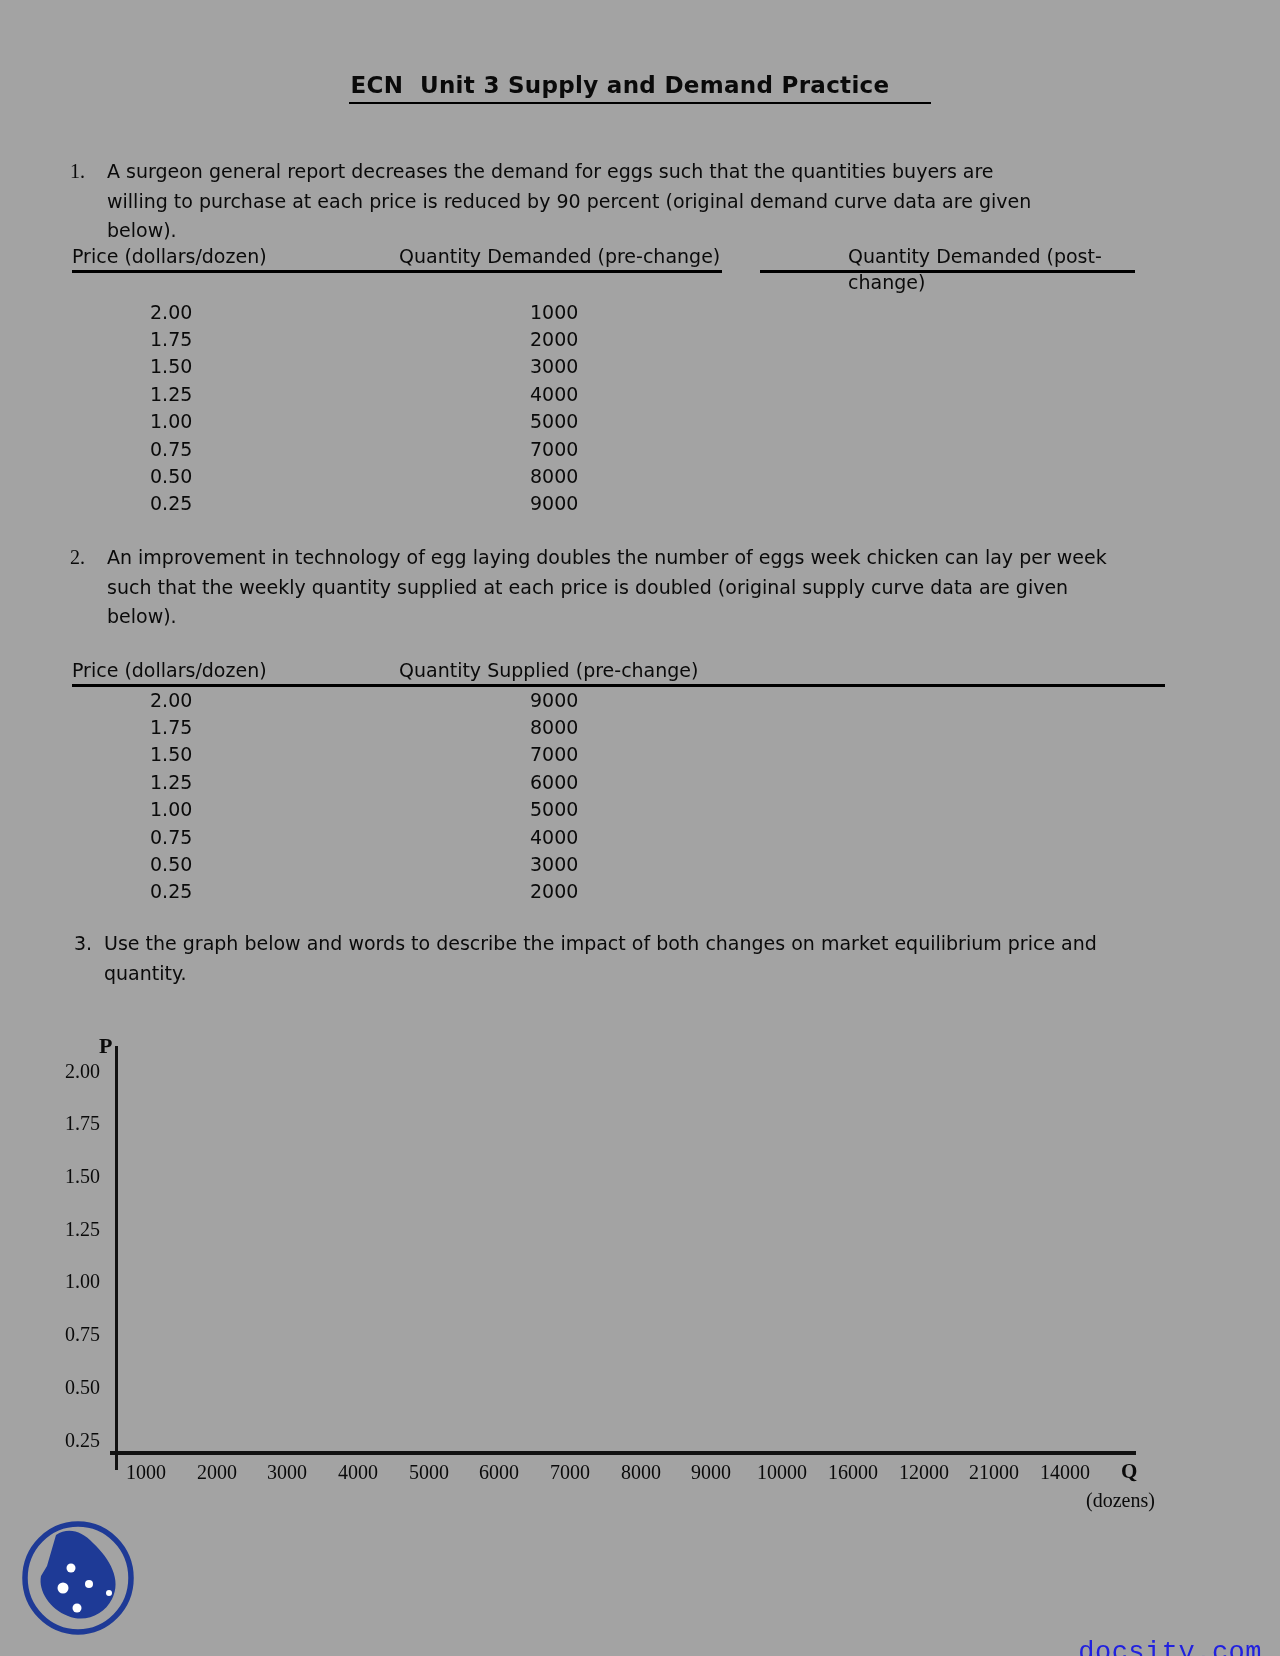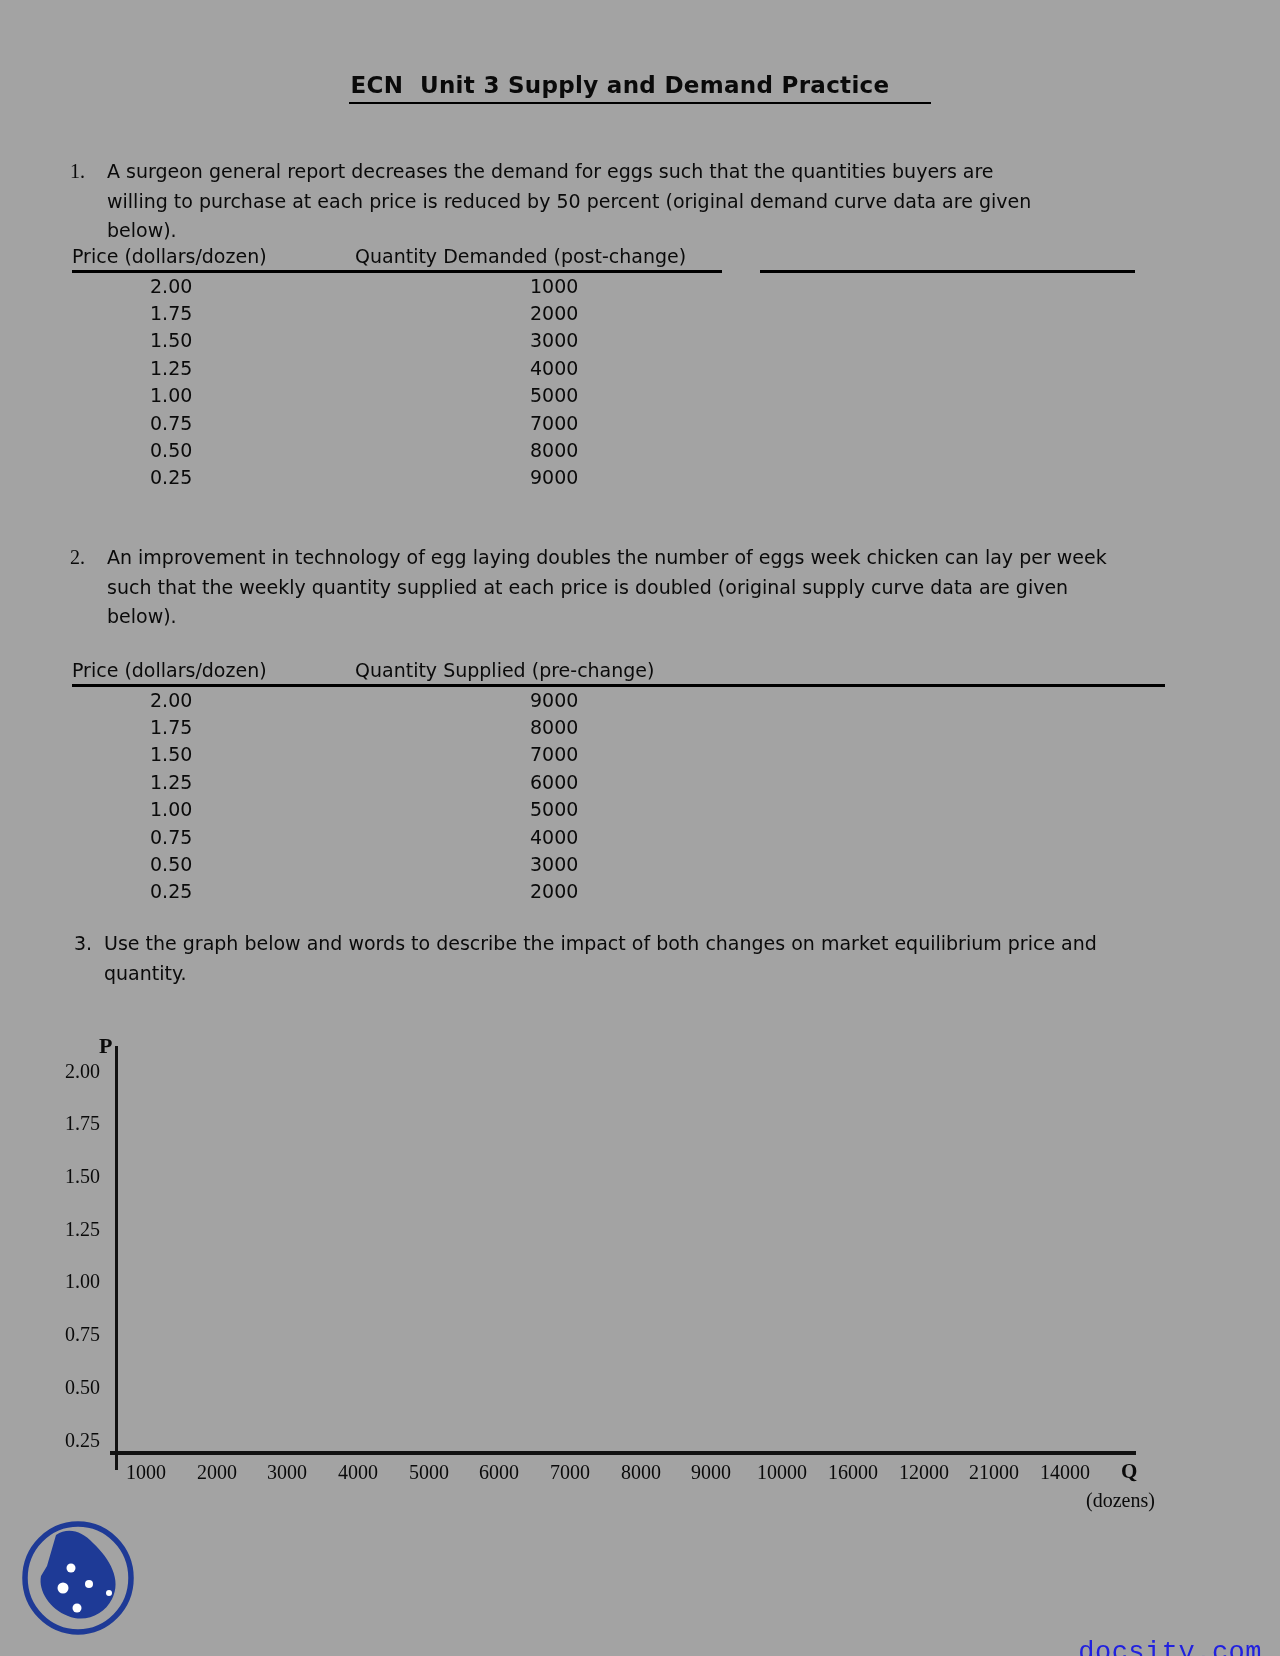--- a/index.html
+++ b/index.html
@@ -23,21 +23,21 @@
   .q3 { top:929px; left:74px; width:1110px; }
   .qnum { flex:0 0 37px; }
   .q3 .qnum { flex:0 0 30px; }
   .qnum.serif { font-size:20px; }
   .qtext { flex:1; }
 
   
   .wtable { position:absolute; left:72px; font-size:19px; }
   .t-demand { top:243px; width:1063px; }
   .t-supply { top:657px; width:1093px; }
-  .t-head { display:grid; line-height:26px; }
+  .t-head { display:grid; line-height:26px;gap:44px; }
   .t-demand .t-head { grid-template-columns:283px 405px auto; }
   .t-supply .t-head { grid-template-columns:283px 430px auto; }
   .u { position:absolute; height:2.5px; background:#000; top:27px; }
   .u-demand-1 { left:0; width:650px; }
   .u-demand-2 { left:688px; width:375px; }
   .u-supply { left:0; width:1093px; }
   .t-body { margin-top:3px; }
   .t-row { display:grid; height:27.4px; align-items:center; }
   .t-demand .t-row { grid-template-columns:283px 405px auto; }
   .t-supply .t-row { grid-template-columns:283px 430px auto; }
@@ -66,26 +66,27 @@
 <body>
 
 <div class="page">
 
   <div class="title">
     <span class="title-text">ECN  Unit 3 Supply and Demand Practice</span>
   </div>
 
   <div class="question q1">
     <span class="qnum serif">1.</span>
-    <span class="qtext">A surgeon general report decreases the demand for eggs such that the quantities buyers are willing to purchase at each price is reduced by 50 percent (original demand curve data are given below).</span>
+    <span class="qtext">A surgeon general report decreases the demand for eggs such that the quantities buyers are willing to purchase at each price is reduced by 90 percent (original demand curve data are given below).</span>
   </div>
 
   <div class="wtable t-demand">
     <div class="t-head">
       <span>Price (dollars/dozen)</span>
+      <span>Quantity Demanded (pre-change)</span>
       <span>Quantity Demanded (post-change)</span>
     </div>
     <div class="u u-demand-1"></div>
     <div class="u u-demand-2"></div>
     <div class="t-body">
       <div class="t-row">
           <span class="cell-price">2.00</span>
           <span class="cell-qty">1000</span>
           <span class="cell-qty"></span>
         </div>

